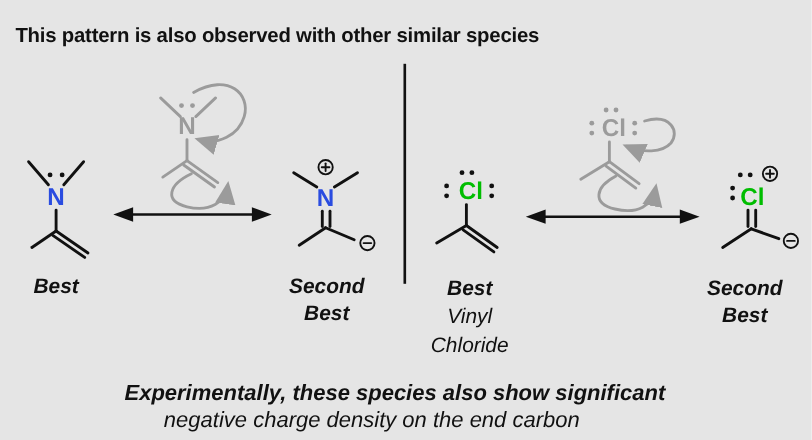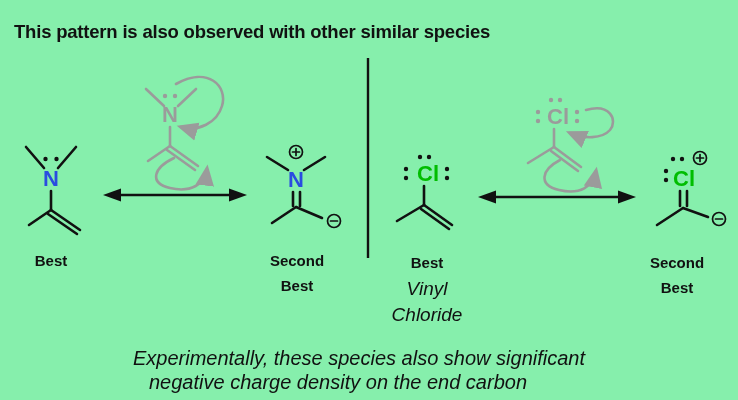--- a/index.html
+++ b/index.html
@@ -1,26 +1,26 @@
 <!DOCTYPE html>
 <html style="--nitrogen: #2a4ce0; --chlorine: #00bd00; --gray_structure: #9b9b9b; --bond: #111111;"><head>
 <meta charset="utf-8">
 <style>
   html,body{margin:0;padding:0;background:#fff;}
   .canvas{
-    position:relative;width:738px;height:400px;background:#86efac;overflow:hidden;
+    position:relative;width:738px;height:400px;background:#e5e5e5;overflow:hidden;
     font-family:"Liberation Sans",sans-serif;color:#111;
   }
   .title{
     position:absolute;left:14px;top:21px;font-size:18.5px;font-weight:bold;
     letter-spacing:-0.2px;white-space:nowrap;
   }
   .art{position:absolute;left:0;top:0;}
   .lbl{position:absolute;text-align:center;line-height:25px;}
-  .lbl-bold{font-weight:bold;font-size:15px;}
+  .lbl-bold{font-weight:bold;font-size:19px;font-style:italic;}
   .lbl-ital{font-style:italic;font-size:19px;}
   .caption-line{position:absolute;text-align:center;font-style:italic;font-size:20px;white-space:nowrap;}
   .atom{font-family:"Liberation Sans",sans-serif;font-weight:bold;font-size:22px;text-anchor:middle;}
   .atom-n{fill:var(--nitrogen);}
   .atom-cl{fill:var(--chlorine);}
   .atom-gray{fill:var(--gray_structure);}
   .bond{stroke:var(--bond);stroke-width:2.6;stroke-linecap:round;fill:none;}
   .gbond{stroke:var(--gray_structure);stroke-width:2.6;stroke-linecap:round;fill:none;}
   .curl{stroke:var(--gray_structure);stroke-width:2.6;fill:none;stroke-linecap:round;}
   .dot{fill:var(--bond);}
@@ -173,16 +173,16 @@
 
   <div class="lbl lbl-bold" style="left:387px;top:250px;width:80px;">Best</div>
   <div class="lbl lbl-ital" style="left:387px;top:276px;width:80px;font-style:italic;">Vinyl</div>
   <div class="lbl lbl-ital" style="left:380px;top:302px;width:94px;">Chloride</div>
 
   <div class="lbl lbl-bold" style="left:634px;top:250px;width:86px;">
     <div>Second</div>
     <div>Best</div>
   </div>
 
-  <div class="caption-line" style="left:0;top:347px;width:718px;">Experimentally, these species also show significant</div>
+  <div class="caption-line" style="left:0;top:347px;width:718px;font-weight:bold;">Experimentally, these species also show significant</div>
   <div class="caption-line" style="left:0;top:371px;width:676px;text-align:center;">negative charge density on the end carbon</div>
 
 </div>
 
 </body></html>

